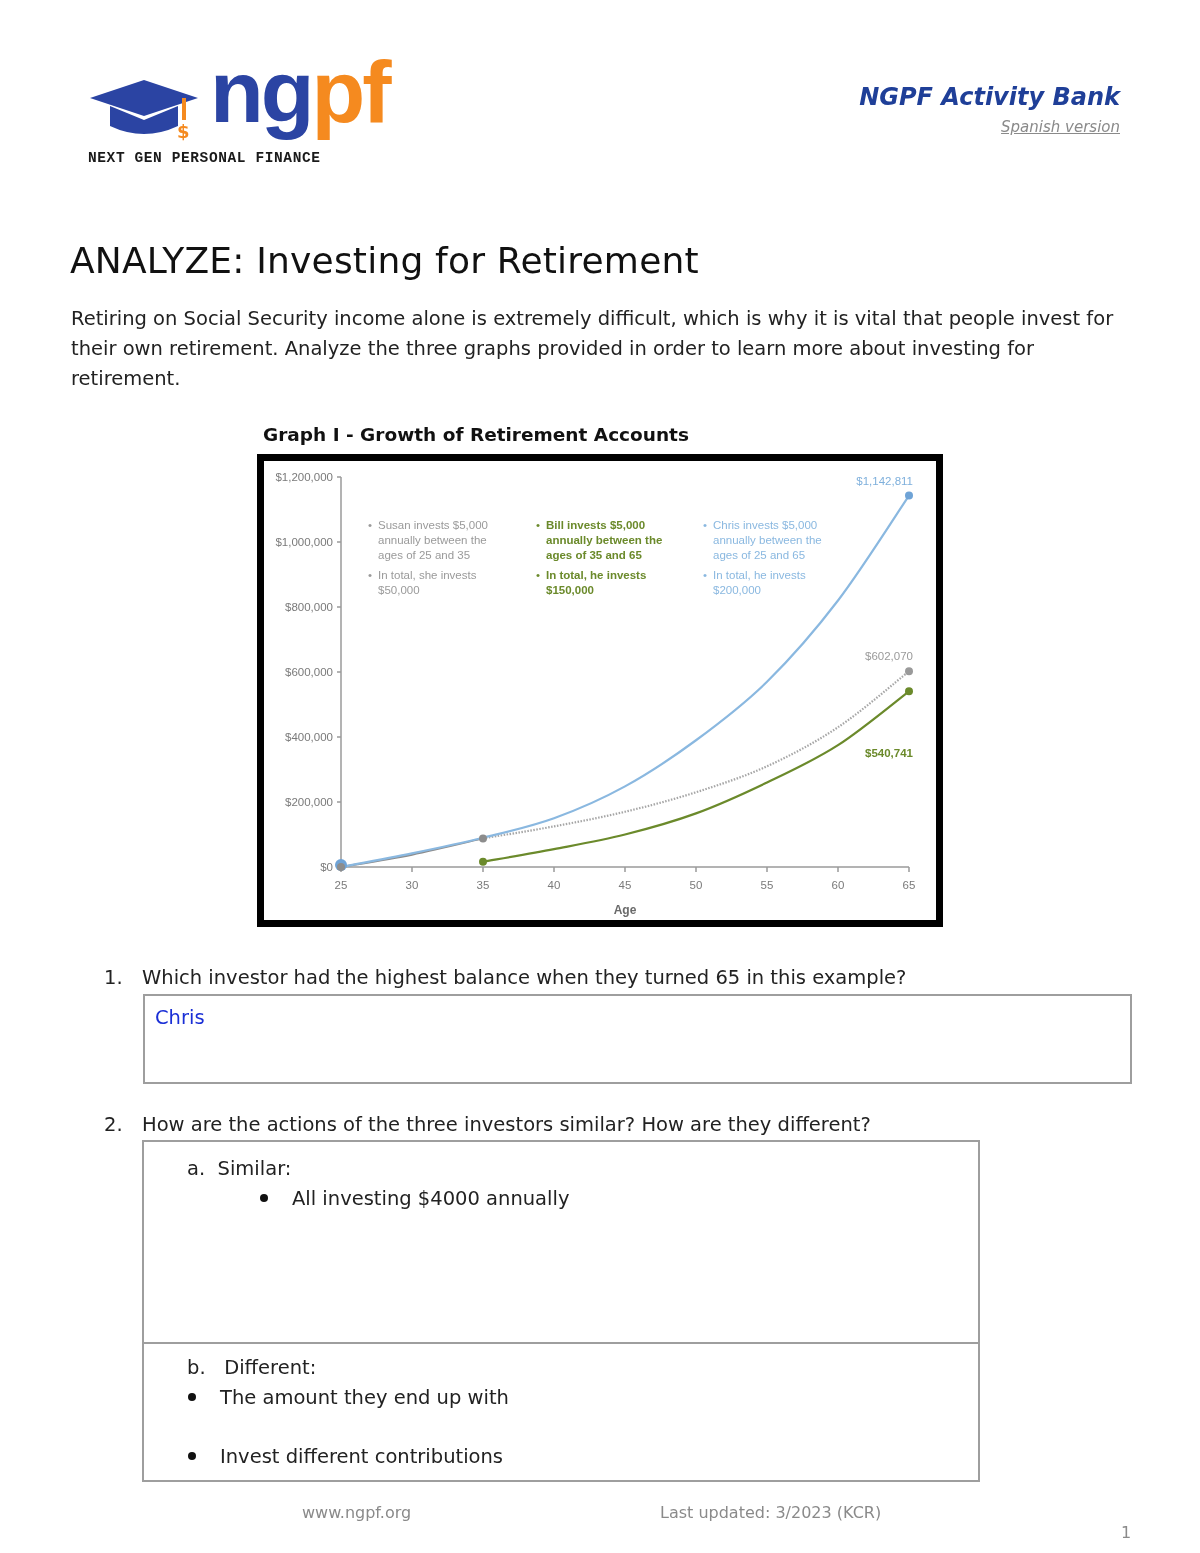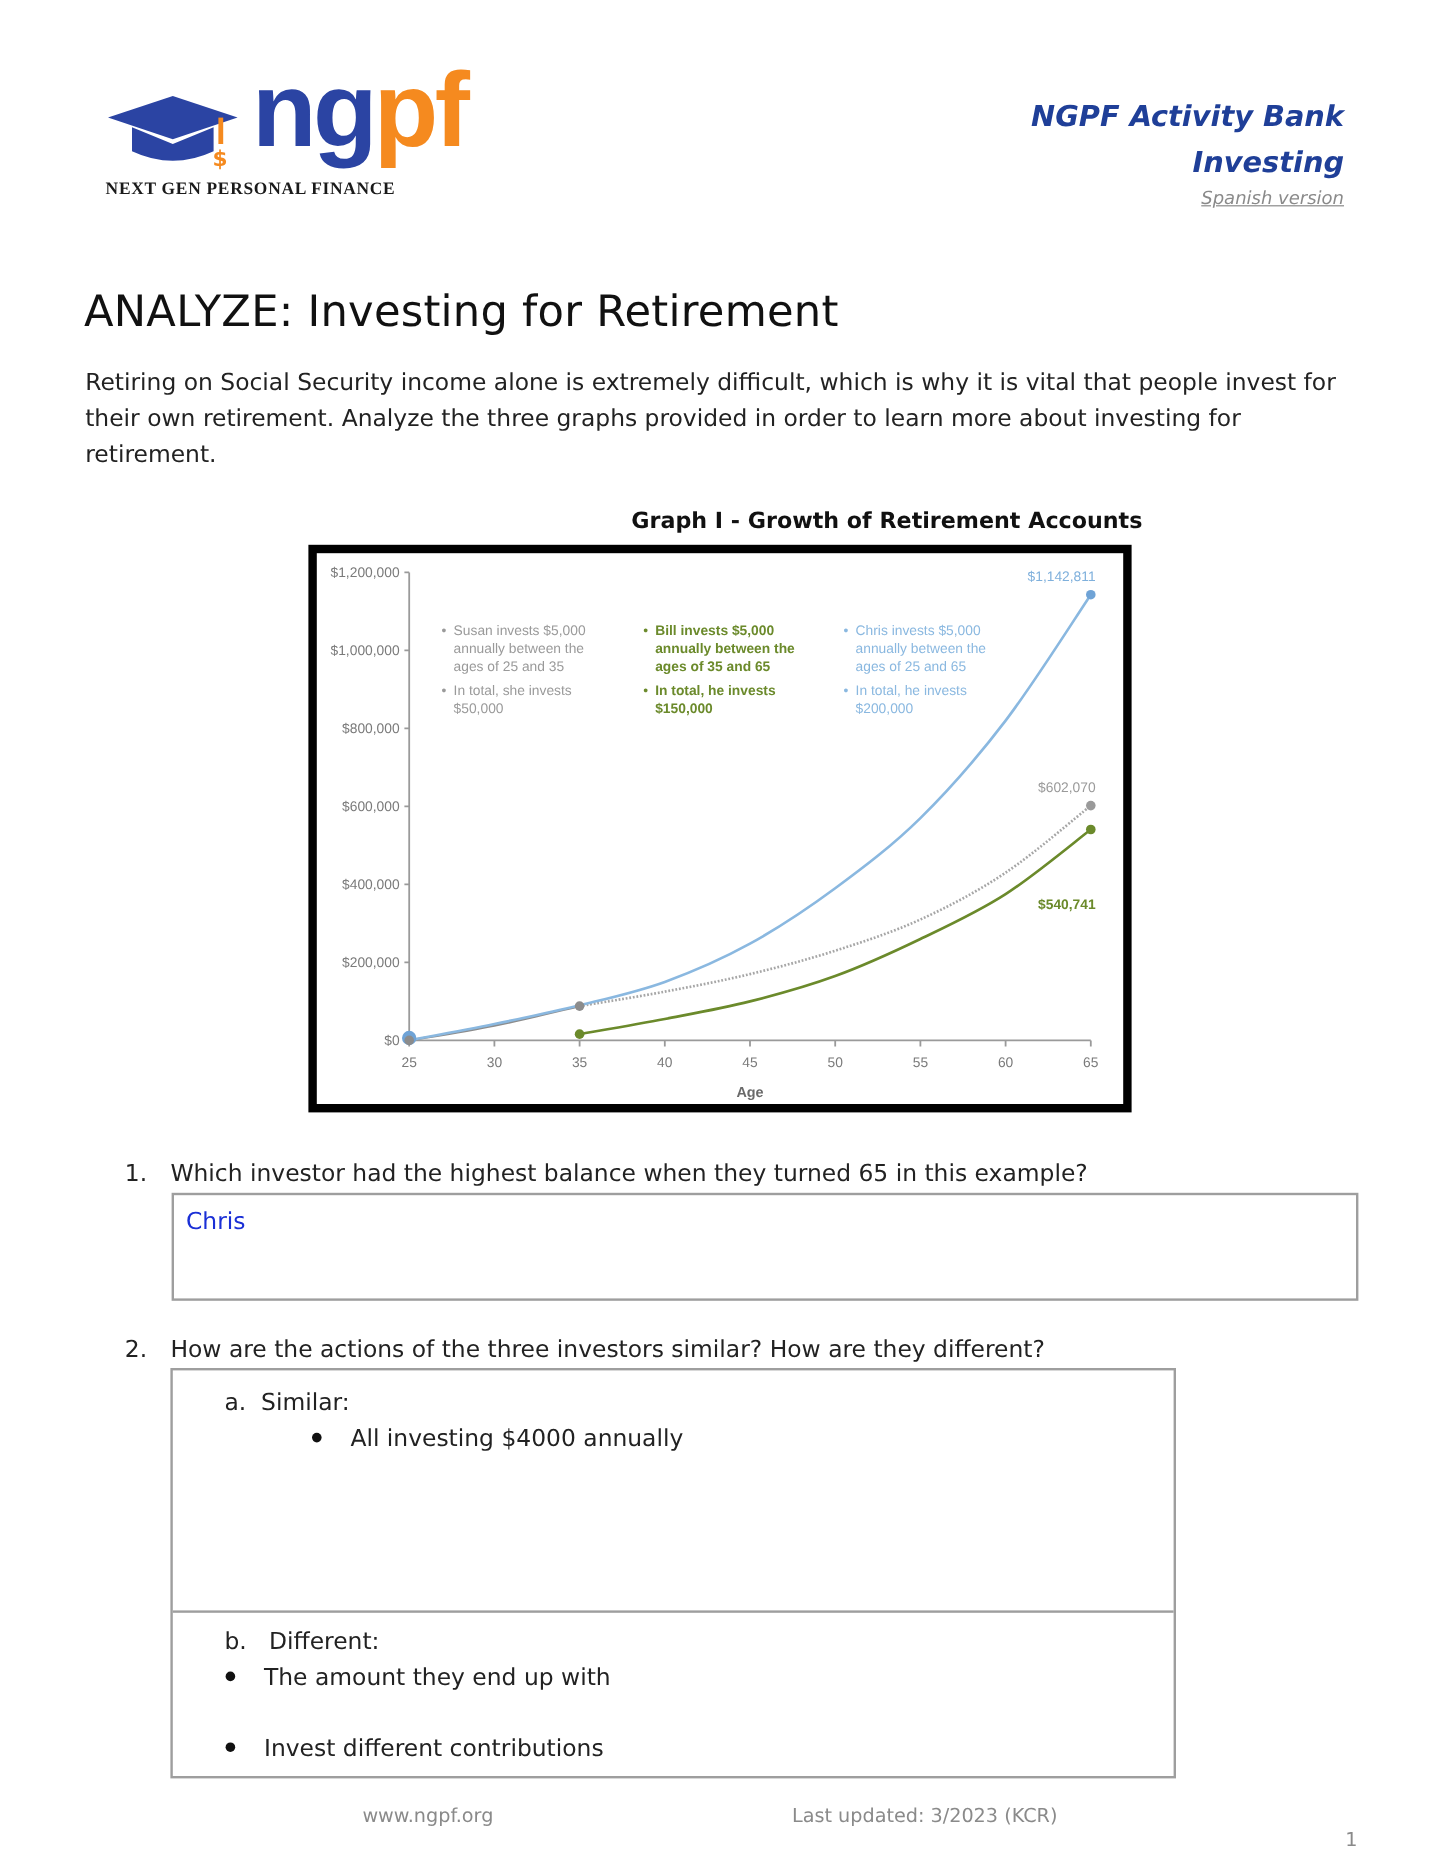--- a/index.html
+++ b/index.html
@@ -6,36 +6,36 @@
   body { width: 1200px; height: 1553px; position: relative; overflow: hidden;
          font-family: "DejaVu Sans", sans-serif; color: #1a1a1a; }
   .abs { position: absolute; }
 
   
   .logo { left: 88px; top: 62px; width: 300px; height: 110px; }
   .logo-word { position: absolute; left: 122px; top: -14px; font-family: "Liberation Sans", sans-serif;
                font-weight: bold; font-size: 88px; letter-spacing: -3px; line-height: 1; }
   .logo-word .ng { color: #2b44a3; }
   .logo-word .pf { color: #f58a1f; }
-  .logo-tag { position: absolute; left: 0; top: 88px; font-family: Liberation Serif, serif;
+  .logo-tag { position: absolute; left: 0; top: 88px; font-family: Liberation Mono, monospace;
               font-weight: bold; font-size: 14.5px; letter-spacing: 0.6px; color: #1a1a1a; white-space: nowrap; }
 
   
   .hdr { right: 80px; top: 78px; text-align: right; }
   .hdr-title { font-family: "DejaVu Sans", sans-serif; font-style: italic; font-weight: bold;
                font-size: 24px; color: #1f3f98; line-height: 38px; }
   .hdr-link { font-family: "DejaVu Sans", sans-serif; font-style: italic; font-size: 15px; color: #8a8a8a;
               text-decoration: underline; line-height: 22px; }
 
   
   .page-title { left: 70px; top: 240px; font-size: 36px; font-weight: normal; color: #111; letter-spacing: 0.2px; margin: 0; }
   .intro { left: 71px; top: 304px; width: 1060px; font-size: 19.5px; line-height: 30px; color: #222; margin: 0; }
 
   
-  .graph-caption { left: 0; width: 952px; top: 424px; text-align: right; font-weight: bold; font-size: 18.5px; color: #111; }
+  .graph-caption { left: 0; width: 952px; top: 424px; text-align: center; font-weight: bold; font-size: 18.5px; color: #111; }
   .graph-frame { left: 257px; top: 454px; width: 686px; height: 473px; box-sizing: border-box;
                  border: 7px solid #000; background: #fff; }
   .graph-frame svg { position: absolute; left: -7px; top: -7px; }
 
   
   .q { font-size: 19.5px; color: #222; }
   .q-num { position: absolute; left: 0; }
   .q-text { position: absolute; left: 38px; white-space: nowrap; }
   .q1 { left: 104px; top: 966px; }
   .q2 { left: 104px; top: 1113px; }
@@ -65,21 +65,20 @@
     <path d="M22,30 L22,50 Q56,66 90,50 L90,30 L56,44 Z" fill="#2b44a3"></path>
     <rect x="94" y="22" width="4" height="22" fill="#f58a1f"></rect>
     <text x="89" y="62" font-family="DejaVu Sans, sans-serif" font-weight="bold" font-size="18" fill="#f58a1f">$</text>
   </svg>
   <div class="logo-word"><span class="ng">ng</span><span class="pf">pf</span></div>
   <div class="logo-tag">NEXT GEN PERSONAL FINANCE</div>
 </div>
 
 <div class="abs hdr">
   <div class="hdr-title">NGPF Activity Bank</div>
-  <div class="hdr-title">Investing</div>
   <div class="hdr-link">Spanish version</div>
 </div>
 
 <h1 class="abs page-title">ANALYZE: Investing for Retirement</h1>
 <p class="abs intro">Retiring on Social Security income alone is extremely difficult, which is why it is vital that people invest for their own retirement. Analyze the three graphs provided in order to learn more about investing for retirement.</p>
 
 <div class="abs graph-caption">Graph I - Growth of Retirement Accounts</div>
 <div class="abs graph-frame">
   <svg id="chart-svg" width="686" height="473" viewBox="0 0 686 473">
       <line x1="84" y1="23" x2="84" y2="413" stroke="#9a9a9a" stroke-width="1.5"></line>

